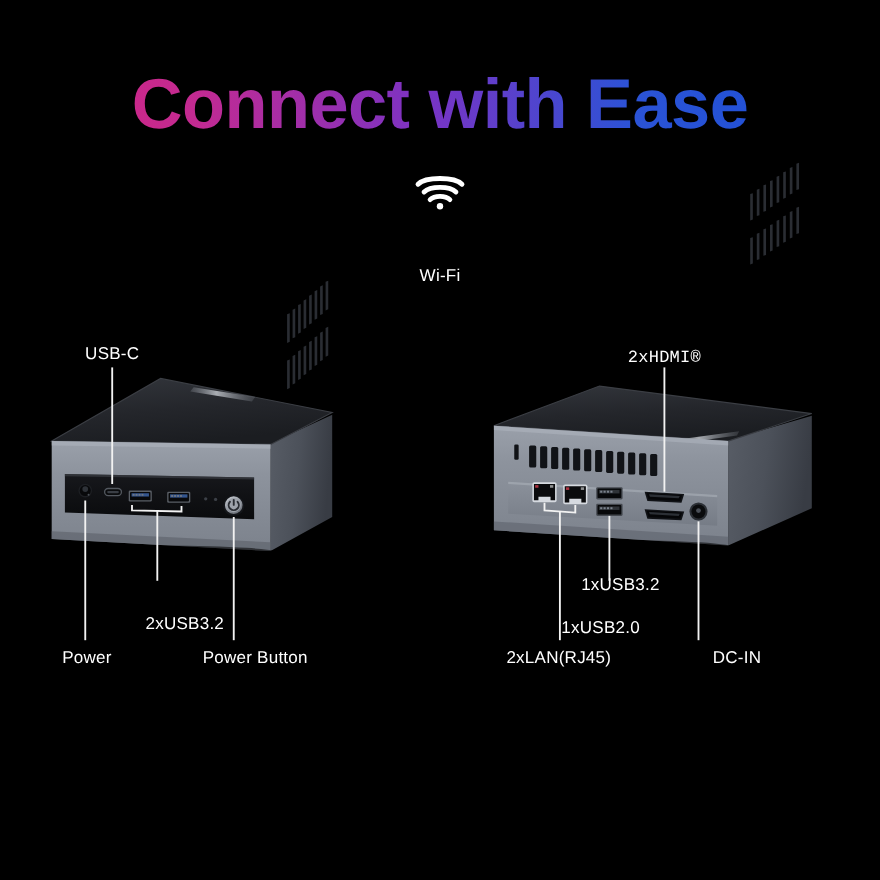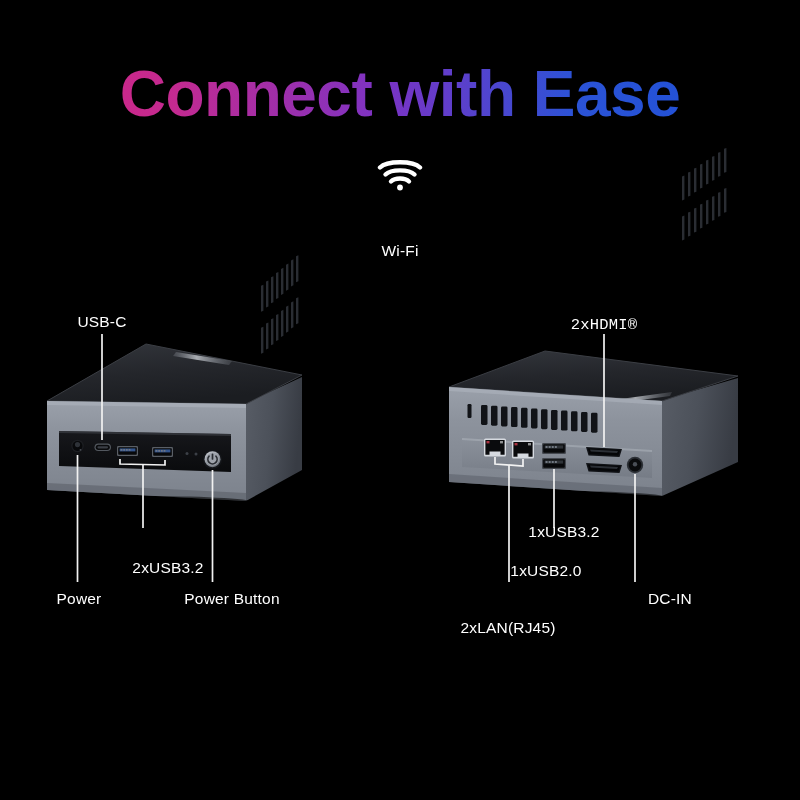--- a/index.html
+++ b/index.html
@@ -333,15 +333,15 @@
 <div class="callout center" style="left:79px; top:589px;">Power</div>
 
 <div class="callout center" style="left:217px; top:589px;margin-left:15px;">Power Button</div>
 
 <div class="callout center" style="left:604px; top:316px;font-family:Liberation Mono, monospace;">2xHDMI®</div>
 
 <div class="callout center" style="left:564px; top:522px;">1xUSB3.2</div>
 
 <div class="callout center" style="left:546px; top:561px;">1xUSB2.0</div>
 
-<div class="callout center" style="left:508px; top:618px;">2xLAN(RJ45)</div>
+<div class="callout center" style="left:508px; top:589px;">2xLAN(RJ45)</div>
 
 <div class="callout center" style="left:670px; top:589px;">DC-IN</div>
 
 </body></html>

